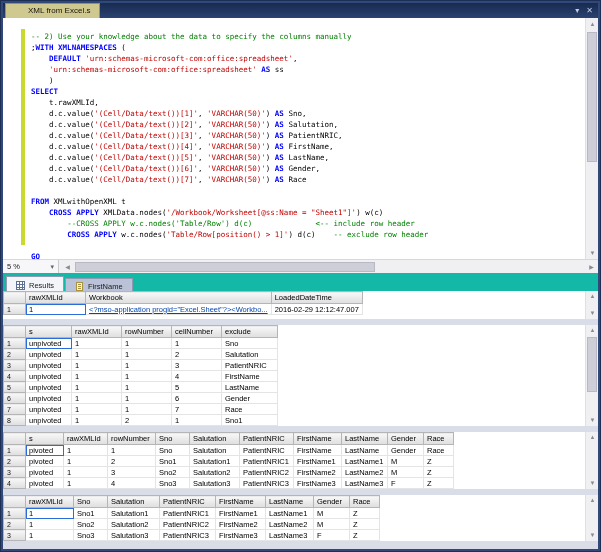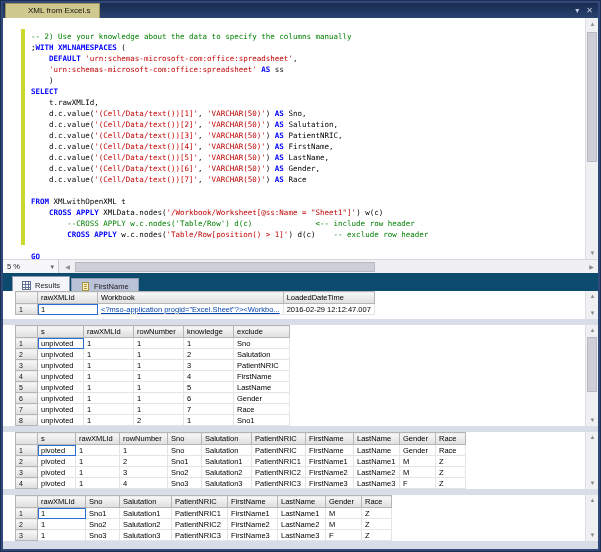--- a/index.html
+++ b/index.html
@@ -43,35 +43,35 @@
   .zoom .za { color:#666; font-size:7px; }
   .hscroll { flex:1; position:relative; }
   .hscroll .harr { position:absolute; top:0; width:13px; height:14px; text-align:center;
                    font-size:6px; color:#8a8a92; line-height:14px; }
   .harr.left { left:2px; } .harr.right { right:0; }
   .hscroll .hthumb { position:absolute; left:16px; top:2px; height:10px; width:300px;
                      background:#cdced8; border:1px solid #b8b9c4; }
 
   
   .results-tabbar { position:absolute; left:2px; top:272px; right:2px; height:20px;
-                    background:#0c4a6e; display:flex; align-items:flex-end; padding-left:9px; }
+                    background:#14b8a6; display:flex; align-items:flex-end; padding-left:3px; }
   .rtab { height:15px; display:flex; align-items:center; gap:4px; padding:0 9px;
           font:7.5px "Liberation Sans",sans-serif; color:#1c1c1c;
           background:#b9c2d6; border:1px solid #8e99b2; border-bottom:none; margin-right:1px; }
   .rtab.active { background:#f3f5f9; height:17px; }
 
   
   .results-panel { position:absolute; left:2px; top:290px; right:2px; bottom:2px;
                    background:#d9dde8; overflow:hidden; }
   .grid-pane { position:relative; width:100%; background:#ffffff; overflow:hidden; }
   .gp1 { height:28px; margin-bottom:6px; }
   .gp2 { height:101px; margin-bottom:6px; }
   .gp3 { height:57px;  margin-bottom:6px; }
   .gp4 { height:46px; }
-  .grid-table { position:absolute; left:0; top:0; right:14px; bottom:0; overflow:hidden;margin-left:12px; }
+  .grid-table { position:absolute; left:0; top:0; right:14px; bottom:0; overflow:hidden; }
 
   table.rgrid { border-collapse:collapse; table-layout:fixed;
                 font:7.5px "Liberation Sans",sans-serif; color:#000; }
   table.rgrid th, table.rgrid td { height:11px; padding:0 3px; overflow:hidden;
                 white-space:nowrap; text-align:left; font-weight:normal; }
   table.rgrid thead th { height:12px; background:linear-gradient(#f8f8f8,#dedede);
                 border:1px solid #b5b5b5; }
   table.rgrid .gutter { background:linear-gradient(#f8f8f8,#dedede);
                 border:1px solid #b5b5b5; font-size:7px; color:#111; }
   table.rgrid td.cell { border:1px solid #e4e4e4; background:#fff; }
@@ -170,21 +170,21 @@
 
     <div class="grid-pane gp2">
       <div class="grid-table">
           <table class="rgrid">
             <thead>
               <tr>
                 <th class="gutter" style="width: 22px;"></th>
                 <th style="width: 46px;">s</th>
                 <th style="width: 50px;">rawXMLId</th>
                 <th style="width: 50px;">rowNumber</th>
-                <th style="width: 50px;">knowledge</th>
+                <th style="width: 50px;">cellNumber</th>
                 <th style="width: 56px;">exclude</th>
               </tr>
             </thead>
             <tbody>
               <tr>
                 <td class="gutter">1</td>
                 <td class="cell sel">unpivoted</td>
                 <td class="cell">1</td>
                 <td class="cell">1</td>
                 <td class="cell">1</td>

